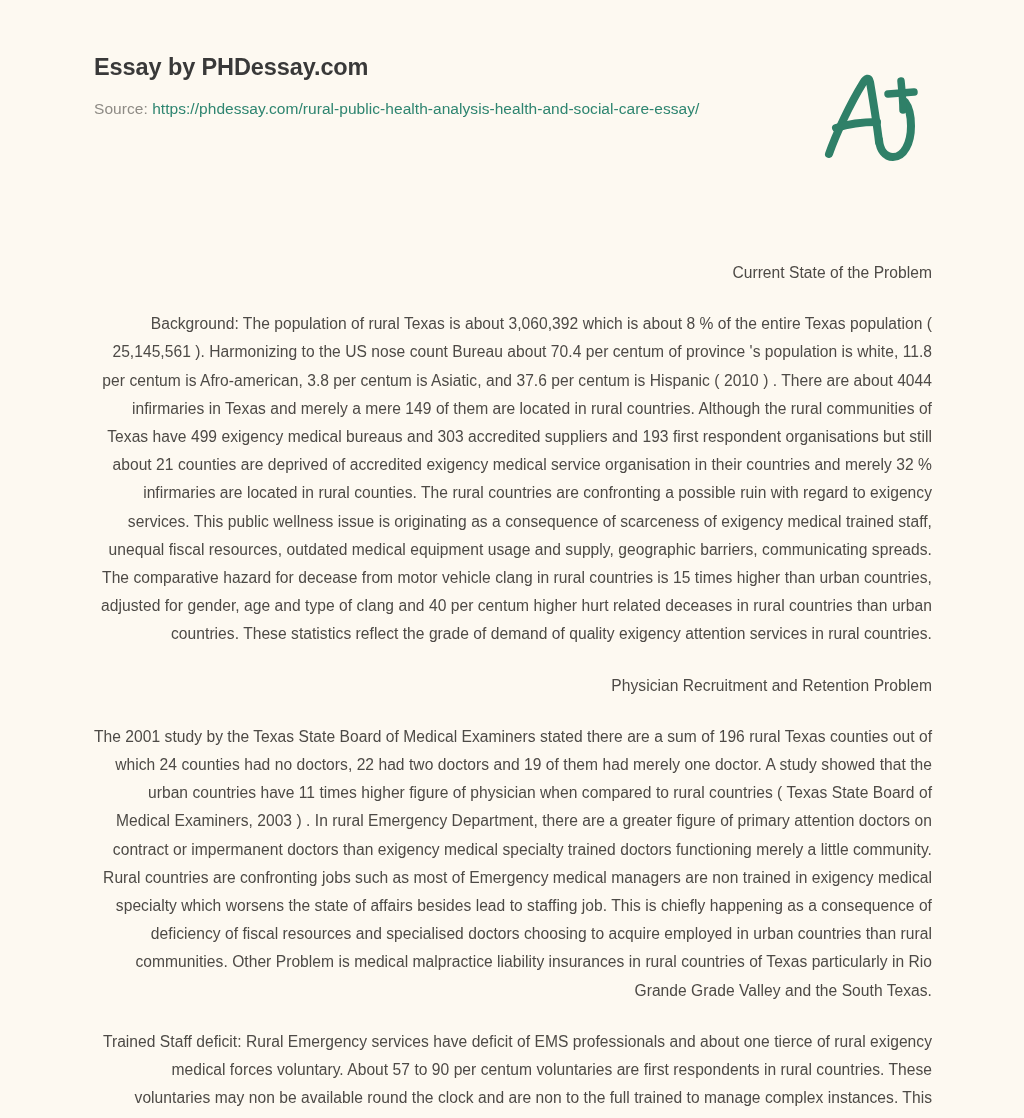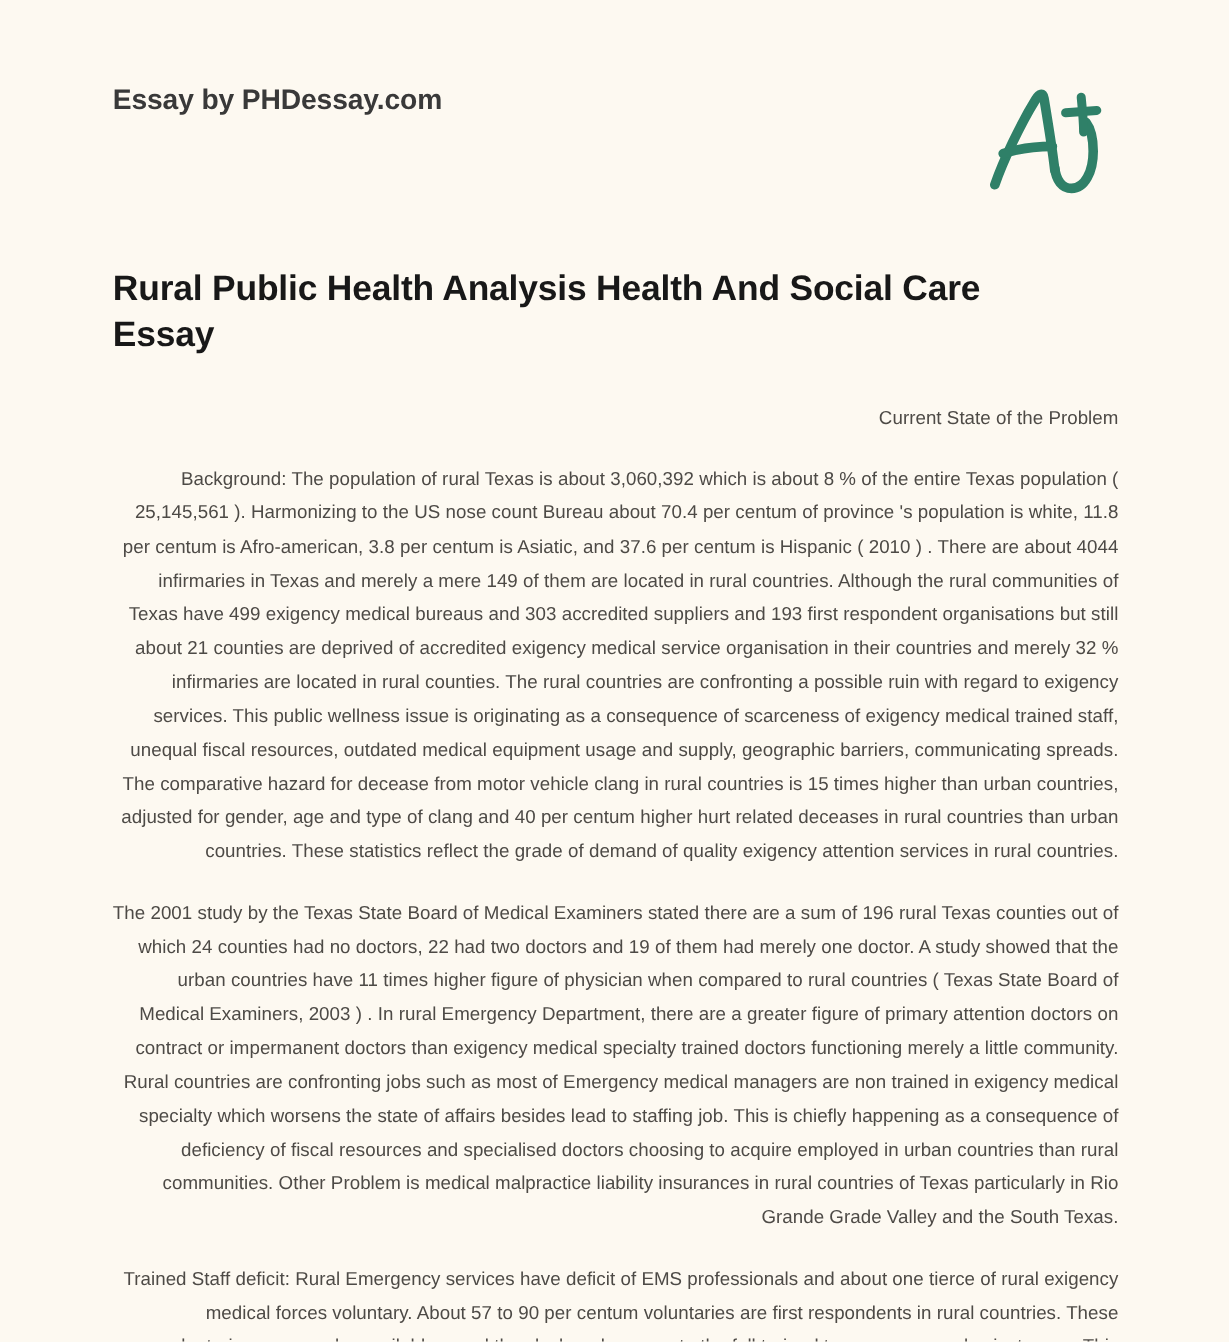--- a/index.html
+++ b/index.html
@@ -19,21 +19,21 @@
     width: 1024px;
     height: 1118px;
     background: #fdf9f1;
     box-sizing: border-box;
   }
 
   
   .masthead {
     position: absolute;
     left: 94px;
-    top: 68px;
+    top: 52px;
     width: 836px;
   }
 
   .brand-title {
     font-size: 23.5px;
     font-weight: bold;
     color: #393939;
     letter-spacing: -0.1px;
     line-height: 30px;
     margin: 0;
@@ -107,38 +107,42 @@
   }
 </style>
 </head>
 <body>
 
 <div class="page">
 
   <div class="masthead">
     <div class="brand-title">Essay by PHDessay.com</div>
 
+    <div class="source-line">
+      <span class="source-label">Source:</span>
+      <a class="source-url" href="#">https://phdessay.com/rural-public-health-analysis-health-and-social-care-essay/</a>
+    </div>
   </div>
 
   <div class="logo">
     <svg viewBox="0 0 130 112" xmlns="http://www.w3.org/2000/svg">
       <g fill="none" stroke="#2f8068" stroke-linecap="round" stroke-linejoin="round">
         <path d="M23 92 C30 72 44 42 57 21 C60 16 63 15 64 20 C67 38 71 62 73 80" stroke-width="8"></path>
         <path d="M30 66 C42 62 58 60 71 60" stroke-width="8"></path>
         <path d="M73 78 C74 88 79 95 87 95 C98 95 105 81 105 64 C105 52 102 44 99 40" stroke-width="8"></path>
         <path d="M82 32 L108 30" stroke-width="7.5"></path>
         <path d="M95 19 C96 29 97 40 97 48" stroke-width="7.5"></path>
       </g>
     </svg>
   </div>
 
   <div class="article">
-    <h1 class="doc-title">Rural Public Health Analysis Health And Social Care Essay</h1>
 
     <div class="body-block">
       <p class="para">Current State of the Problem</p>
       <p class="para">Background: The population of rural Texas is about 3,060,392 which is about 8 % of the entire Texas population ( 25,145,561 ). Harmonizing to the US nose count Bureau about 70.4 per centum of province 's population is white, 11.8 per centum is Afro-american, 3.8 per centum is Asiatic, and 37.6 per centum is Hispanic ( 2010 ) . There are about 4044 infirmaries in Texas and merely a mere 149 of them are located in rural countries. Although the rural communities of Texas have 499 exigency medical bureaus and 303 accredited suppliers and 193 first respondent organisations but still about 21 counties are deprived of accredited exigency medical service organisation in their countries and merely 32 % infirmaries are located in rural counties. The rural countries are confronting a possible ruin with regard to exigency services. This public wellness issue is originating as a consequence of scarceness of exigency medical trained staff, unequal fiscal resources, outdated medical equipment usage and supply, geographic barriers, communicating spreads. The comparative hazard for decease from motor vehicle clang in rural countries is 15 times higher than urban countries, adjusted for gender, age and type of clang and 40 per centum higher hurt related deceases in rural countries than urban countries. These statistics reflect the grade of demand of quality exigency attention services in rural countries.</p>
+      <p class="para">Physician Recruitment and Retention Problem</p>
       <p class="para">The 2001 study by the Texas State Board of Medical Examiners stated there are a sum of 196 rural Texas counties out of which 24 counties had no doctors, 22 had two doctors and 19 of them had merely one doctor. A study showed that the urban countries have 11 times higher figure of physician when compared to rural countries ( Texas State Board of Medical Examiners, 2003 ) . In rural Emergency Department, there are a greater figure of primary attention doctors on contract or impermanent doctors than exigency medical specialty trained doctors functioning merely a little community. Rural countries are confronting jobs such as most of Emergency medical managers are non trained in exigency medical specialty which worsens the state of affairs besides lead to staffing job. This is chiefly happening as a consequence of deficiency of fiscal resources and specialised doctors choosing to acquire employed in urban countries than rural communities. Other Problem is medical malpractice liability insurances in rural countries of Texas particularly in Rio Grande Grade Valley and the South Texas.</p>
       <p class="para">Trained Staff deficit: Rural Emergency services have deficit of EMS professionals and about one tierce of rural exigency medical forces voluntary. About 57 to 90 per centum voluntaries are first respondents in rural countries. These voluntaries may non be available round the clock and are non to the full trained to manage complex instances. This forms a major challenge for EMS because</p>
     </div>
   </div>
 
 </div>
 
 </body></html>

